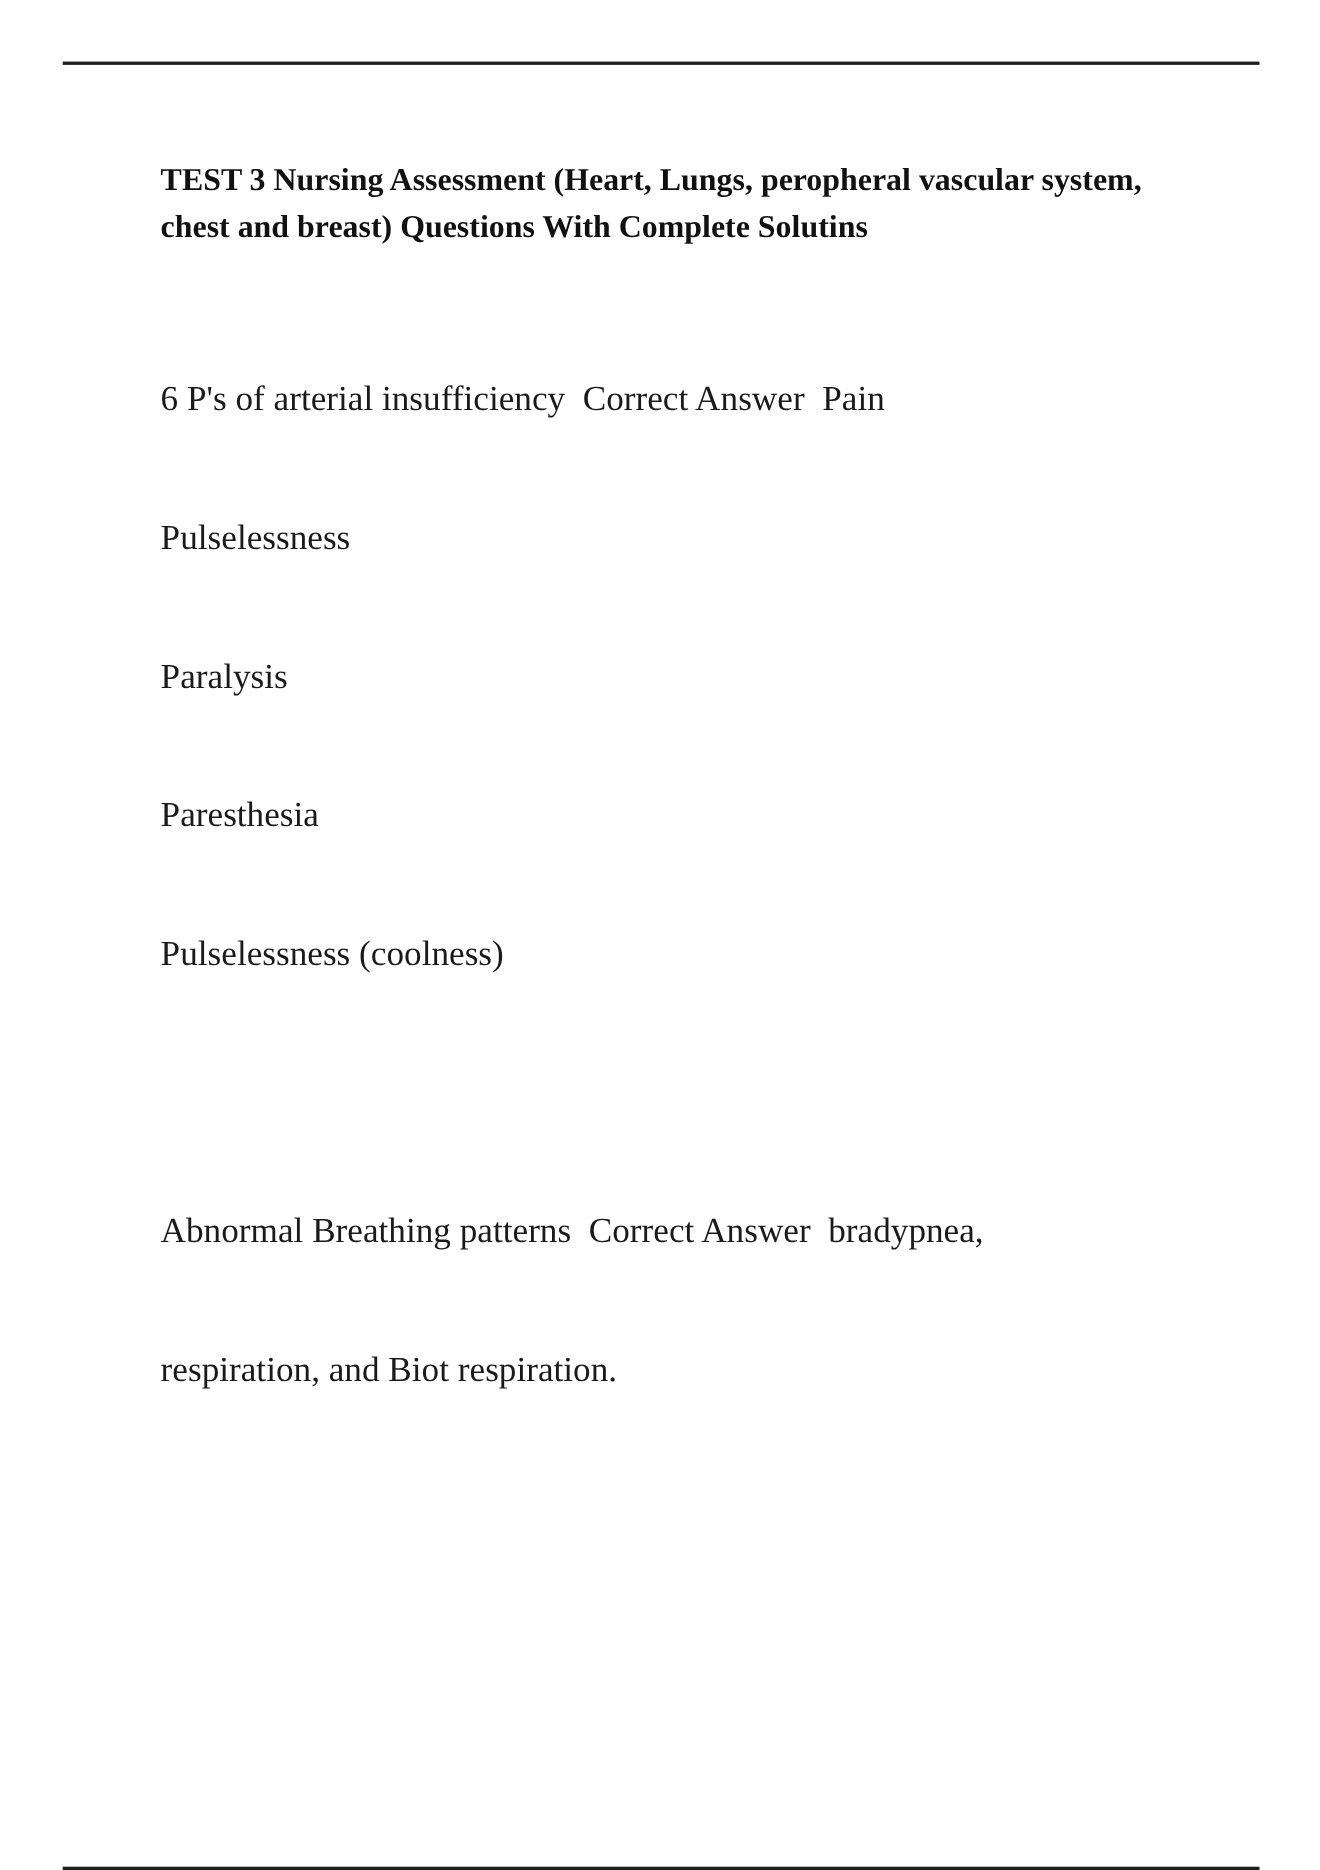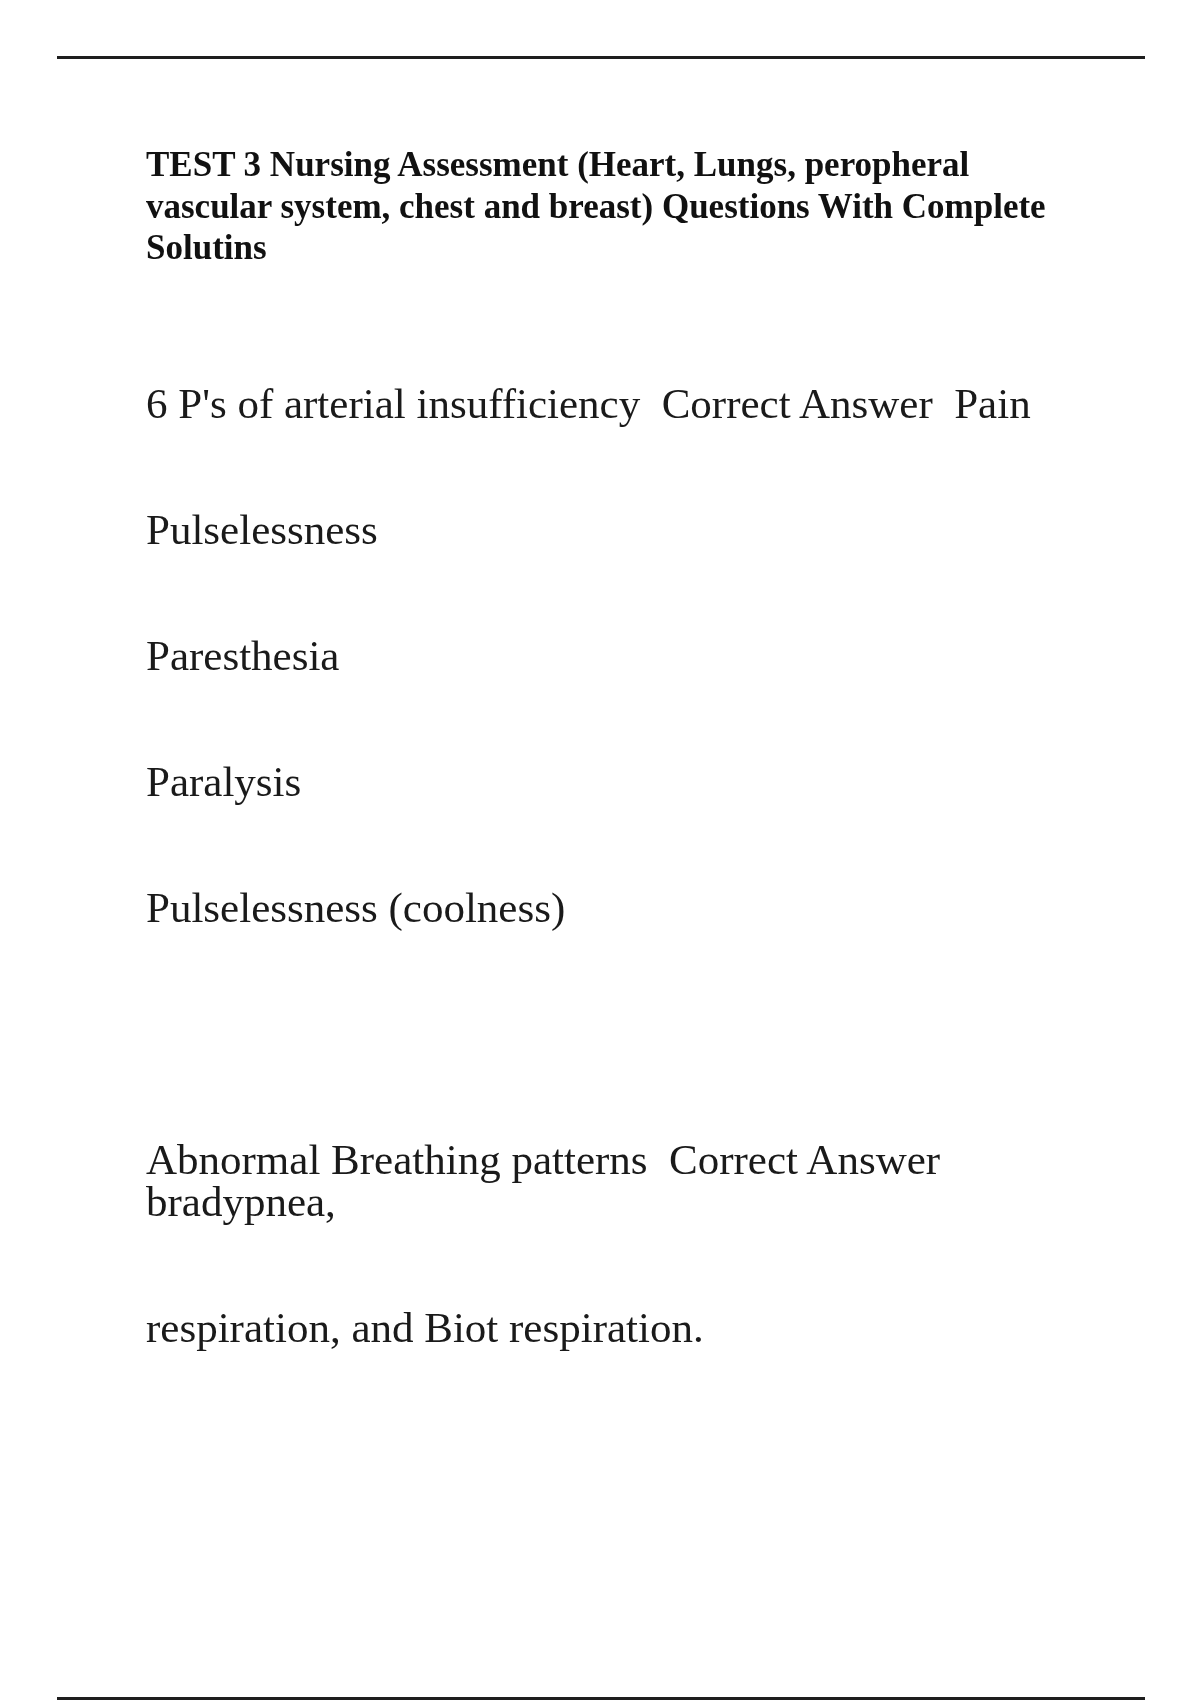--- a/index.html
+++ b/index.html
@@ -25,47 +25,47 @@
     .rule.top { top: 56px; }
     .rule.bottom { top: 1697px; }
     .content {
       position: absolute;
       left: 146px;
       top: 144px;
       width: 950px;
     }
     .title {
       font-weight: bold;
-      font-size: 35px;
+      font-size: 29px;
       line-height: 41.5px;
       margin: 0 0 30px 0;
       color: #111111;
     }
     .entry {
-      font-size: 43px;
+      font-size: 32px;
       line-height: 42px;
       margin: 0 0 42px 0;
       white-space: pre-wrap;
       color: #1a1a1a;
     }
     .entry .line { display: block; }
   </style>
 </head>
 <body>
 
 <div class="rule top"></div>
 
 <div class="content">
   <h1 class="title">TEST 3 Nursing Assessment (Heart, Lungs, peropheral vascular system, chest and breast) Questions With Complete Solutins</h1>
 
   <div class="entry">
     <span class="line">6 P's of arterial insufficiency  Correct Answer  Pain</span>
     <span class="line">Pulselessness</span>
+    <span class="line">Paralysis</span>
     <span class="line">Paresthesia</span>
-    <span class="line">Paralysis</span>
     <span class="line">Pulselessness (coolness)</span>
   </div>
 
   <div class="entry">
     <span class="line">Abnormal Breathing patterns  Correct Answer  bradypnea,</span>
     <span class="line">respiration, and Biot respiration.</span>
   </div>
 
   <div class="entry">
     

